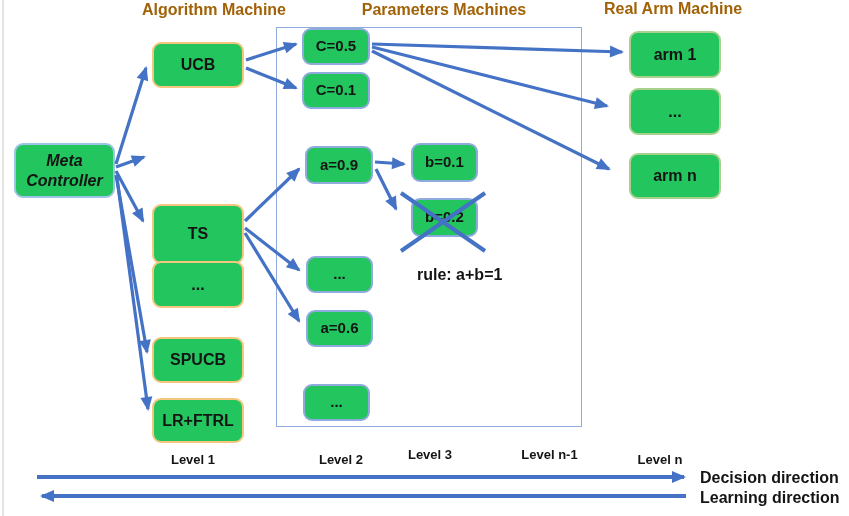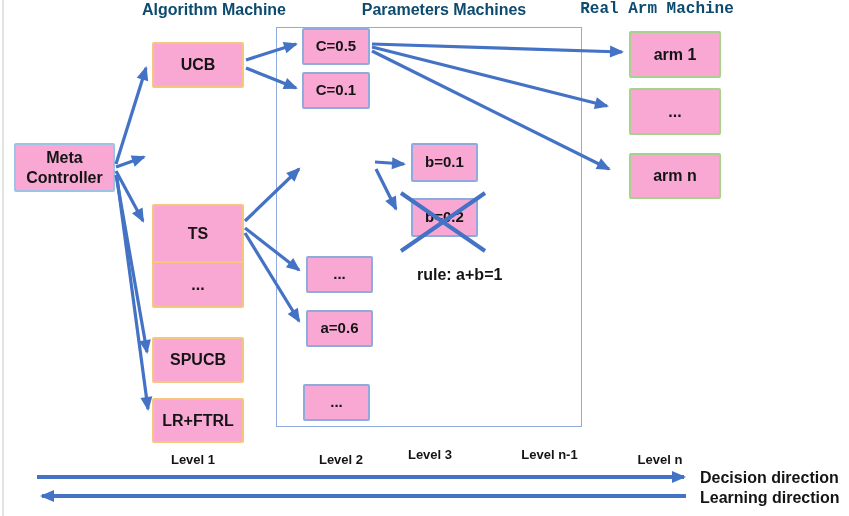--- a/index.html
+++ b/index.html
@@ -4,25 +4,25 @@
 <style>
   html,body { margin:0; padding:0; background:#ffffff; }
   #stage {
     position:relative; width:849px; height:516px; overflow:hidden;
     background:#ffffff; font-family:"Liberation Sans", sans-serif;
     color:#141414;
   }
   .edge-line { position:absolute; left:2px; top:0; width:2px; height:100%; background:#e4e4e4; }
   .col-header {
     position:absolute; font-size:16px; font-weight:bold; text-align:center;
-    white-space:nowrap; color:#0c4a6e;
+    white-space:nowrap; color:#a16207;
   }
   .node {
-    position:absolute; background:#f9a8d4; border:2px solid #8FAADC;
-    border-radius:2px; display:flex; align-items:center; justify-content:center;
+    position:absolute; background:#22c55e; border:2px solid #8FAADC;
+    border-radius:9px; display:flex; align-items:center; justify-content:center;
     font-weight:bold; font-size:16px; color:#141414; text-align:center;
     box-sizing:border-box; line-height:1.25;
   }
   .alg   { border-color:#F5C77E; }
   .meta  { border-color:#9DC3E6; }
   .param { border-color:#8FAADC; font-size:15px; }
   .arm   { border-color:#A9D18E; }
   .container-frame {
     position:absolute; border:1.5px solid #8FAADC; background:transparent;
     box-sizing:border-box;
@@ -37,34 +37,35 @@
 </style>
 </head>
 <body>
 
 <div id="stage">
 
   <div class="edge-line"></div>
 
   <div class="col-header" style="left:119px; top:1px; width:190px;">Algorithm Machine</div>
   <div class="col-header" style="left:349px; top:1px; width:190px;">Parameters Machines</div>
-  <div class="col-header" style="left:562px; top:0px; width:190px;font-family:Liberation Mono, monospace;">Real Arm Machine</div>
+  <div class="col-header" style="left:578px; top:0px; width:190px;">Real Arm Machine</div>
 
   <div class="container-frame" style="left:276px; top:27px; width:306px; height:400px;"></div>
 
-  <div class="node meta" style="left:14px; top:143px; width:101px; height:49px; padding:2px 6px;">Meta Controller</div>
+  <div class="node meta" style="left:14px; top:143px; width:101px; height:55px; padding:2px 6px;font-style:italic;">Meta Controller</div>
 
   <div class="node alg" style="left:152px; top:42px; width:92px; height:46px;">UCB</div>
   <div class="node alg" style="left:152px; top:204px; width:92px; height:60px;">TS</div>
   <div class="node alg" style="left:152px; top:261px; width:92px; height:47px;">...</div>
   <div class="node alg" style="left:152px; top:337px; width:92px; height:46px;">SPUCB</div>
   <div class="node alg" style="left:152px; top:398px; width:92px; height:45px;">LR+FTRL</div>
 
   <div class="node param" style="left:302px; top:28px; width:68px; height:37px;">C=0.5</div>
   <div class="node param" style="left:302px; top:72px; width:68px; height:37px;">C=0.1</div>
+  <div class="node param" style="left:305px; top:146px; width:68px; height:38px;">a=0.9</div>
   <div class="node param" style="left:411px; top:143px; width:67px; height:39px;">b=0.1</div>
   <div class="node param" style="left:411px; top:198px; width:67px; height:39px;">b=0.2</div>
   <div class="node param" style="left:306px; top:256px; width:67px; height:37px;">...</div>
   <div class="node param" style="left:306px; top:310px; width:67px; height:37px;">a=0.6</div>
   <div class="node param" style="left:303px; top:384px; width:67px; height:37px;">...</div>
 
   <div class="node arm" style="left:629px; top:31px; width:92px; height:47px;">arm 1</div>
   <div class="node arm" style="left:629px; top:88px; width:92px; height:47px;">...</div>
   <div class="node arm" style="left:629px; top:153px; width:92px; height:46px;">arm n</div>
 

